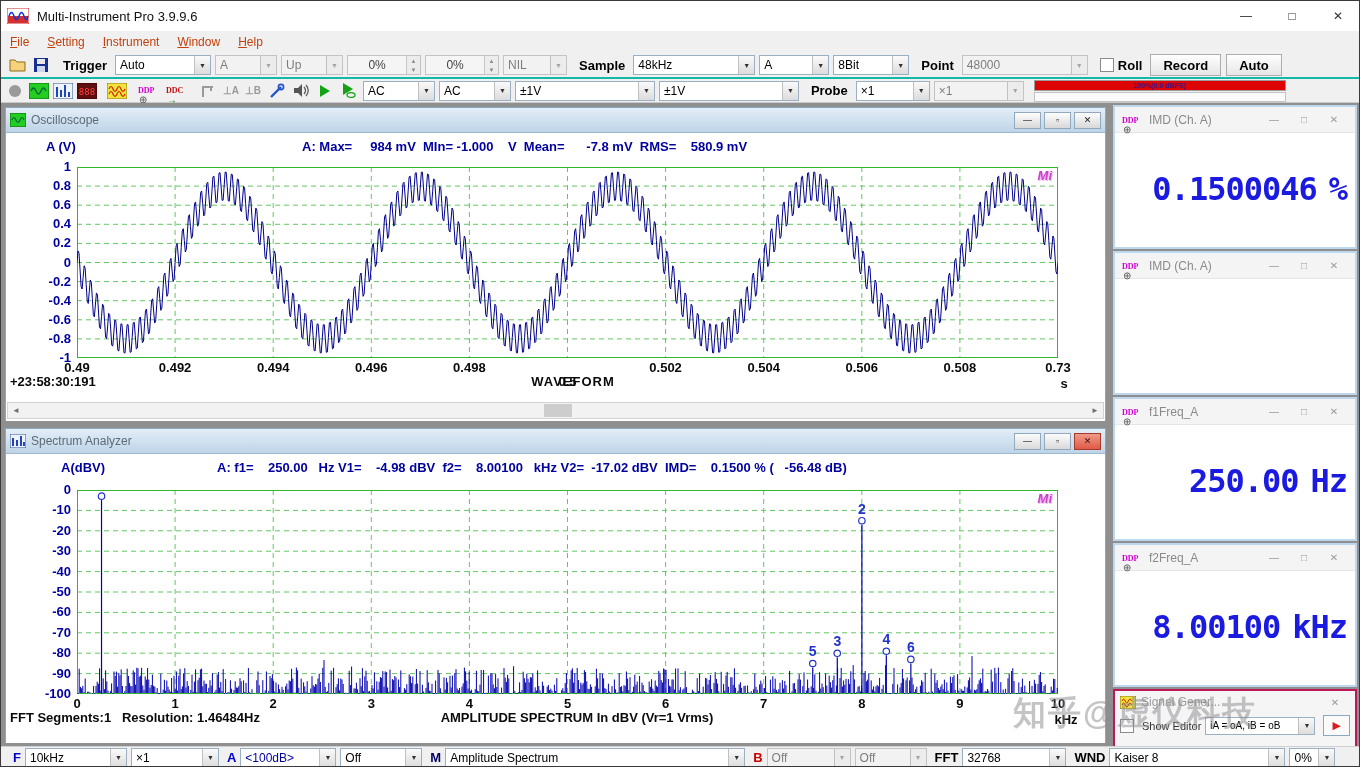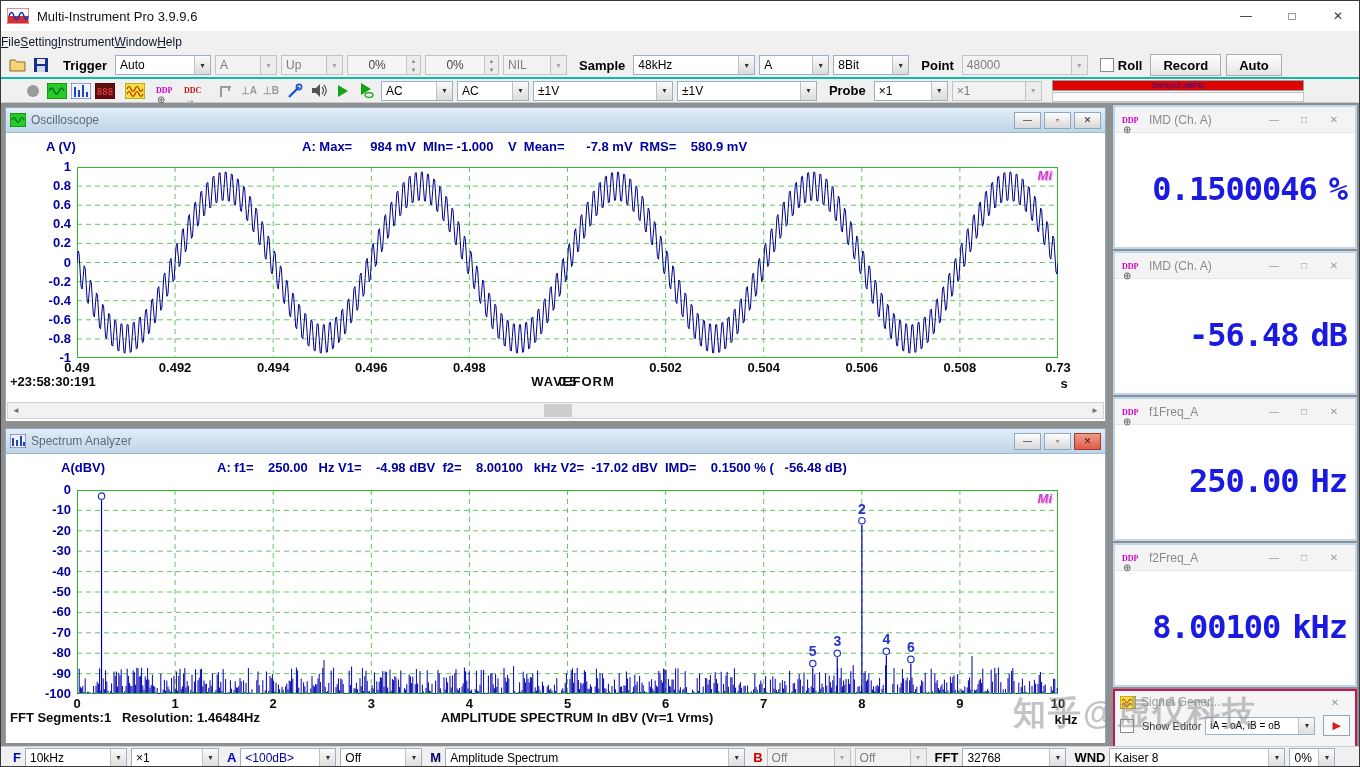--- a/index.html
+++ b/index.html
@@ -3,25 +3,25 @@
 <meta charset="utf-8">
 <style>
   html,body{margin:0;padding:0;background:#555;font-family:"Liberation Sans",sans-serif;}
   #app{position:relative;width:1360px;height:767px;background:#f0f0f0;overflow:hidden;border:1px solid #3a3a3a;box-sizing:border-box;}
   
   #titlebar{position:absolute;left:0;top:0;width:1360px;height:30px;background:#fff;display:flex;align-items:center;border-bottom:1px solid #e2e2e2;}
   #titlebar .title{font-size:13px;color:#111;margin-left:8px;}
   .wbtns{margin-left:auto;display:flex;height:30px;}
   .wbtn{width:46px;height:30px;display:flex;align-items:center;justify-content:center;font-size:12px;color:#333;}
   #menubar{position:absolute;left:0;top:30px;width:1360px;height:22px;background:#f0f0f0;display:flex;align-items:center;border-bottom:1px solid #dcdcdc;}
-  .menu-item{font-size:12px;padding:2px 0;color:#0f172a;}
+  .menu-item{font-size:12px;padding:2px 9px;color:#c2410c;}
   .menu-item::first-letter{text-decoration:underline;}
   
   #toolbar1{position:absolute;left:0;top:52px;width:1360px;height:26px;background:#f0f0f0;display:flex;align-items:center;padding-left:6px;box-sizing:border-box;border-bottom:2px solid #14b8a6;}
-  #toolbar2{position:absolute;left:0;top:78px;width:1360px;height:24px;background:#f0f0f0;display:flex;align-items:center;padding-left:22px;box-sizing:border-box;border-bottom:1px solid #c8c8c8;}
+  #toolbar2{position:absolute;left:0;top:78px;width:1360px;height:24px;background:#f0f0f0;display:flex;align-items:center;padding-left:4px;box-sizing:border-box;border-bottom:1px solid #c8c8c8;}
   #bottombar{position:absolute;left:0;top:745px;width:1360px;height:22px;background:#f0f0f0;display:flex;align-items:center;padding-left:8px;box-sizing:border-box;border-top:1px solid #cfcfcf;}
   .tlabel{font-size:13px;font-weight:bold;color:#000;margin:0 8px;white-space:nowrap;}
   .dd{display:flex;align-items:center;justify-content:space-between;height:20px;background:#fff;border:1px solid #9bb0c2;font-size:12px;color:#000;margin-right:4px;box-sizing:border-box;padding-left:4px;white-space:nowrap;overflow:hidden;}
   .dd .arr{width:15px;height:18px;background:linear-gradient(#fafafa,#dcdcdc);border-left:1px solid #c0c0c0;display:flex;align-items:center;justify-content:center;color:#333;font-size:7px;flex:none;}
   .dd .arr::after{content:"▼";}
   .dd.disabled{background:#f2f2f2;color:#7d7d7d;border-color:#c3c3c3;}
   .dd.disabled .arr{background:#ececec;color:#a5a5a5;}
   .dd.navy{color:#0000a0;}
   .spin{display:flex;align-items:center;height:20px;background:#f5f5f5;border:1px solid #c3c3c3;font-size:12px;color:#444;margin-right:4px;box-sizing:border-box;}
   .spin .val{flex:1;text-align:center;}
@@ -478,24 +478,20 @@
             <span class="t">DDP</span>
             <span class="m">⊕</span>
           </span>
         <span class="mtxt">IMD (Ch. A)</span>
         <span class="mbtns">
             <span class="mbtn">—</span>
             <span class="mbtn">□</span>
             <span class="mbtn">✕</span>
           </span>
       </div>
-      <div class="mval">
-          <span>-56.48</span>
-          <span class="unit">dB</span>
-        </div>
     </div>
 
     <div class="meter" style="top:294px;height:144px;">
       <div class="mtitle">
         <span class="minitxt-ico" style="width:20px;height:18px;">
             <span class="t">DDP</span>
             <span class="m">⊕</span>
           </span>
         <span class="mtxt">f1Freq_A</span>
         <span class="mbtns">

